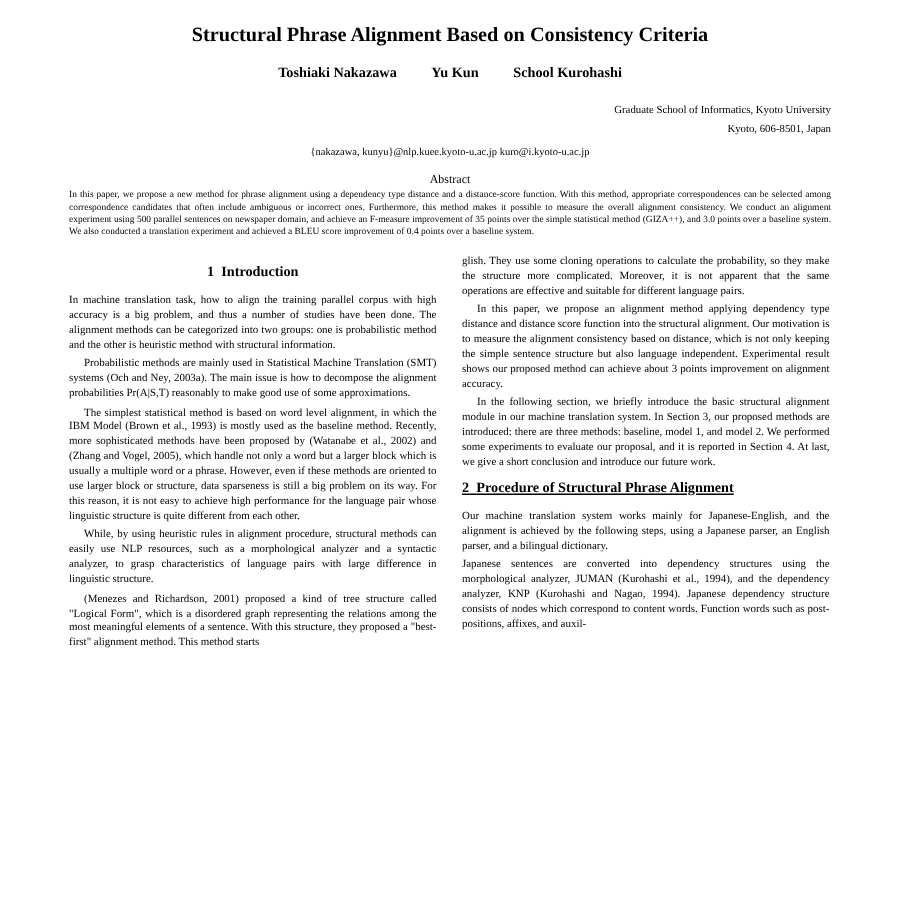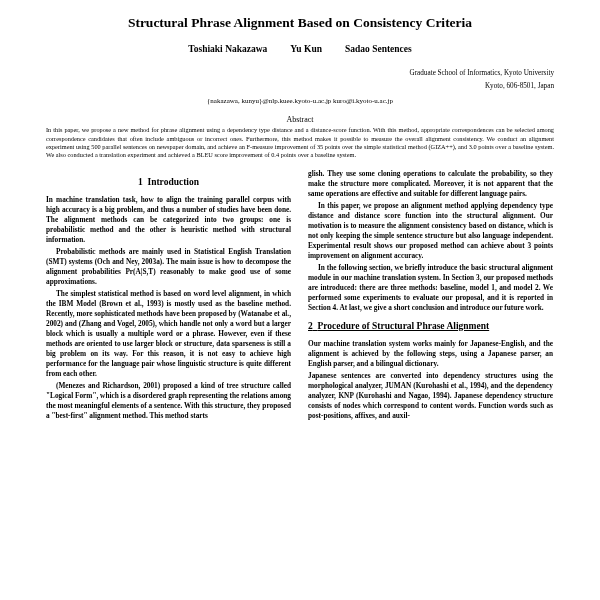--- a/index.html
+++ b/index.html
@@ -84,55 +84,55 @@
   }
   .subsec-head {
     font-size: 8px;
     font-weight: bold;
     text-align: left;
     margin: 7px 0 4px 0;
   }
   p.para {
     margin: 0 0 2.5px 0;
     text-indent: 10px;
-    font-weight: bold;
   }
   p.para.noindent {
     text-indent: 0;
   }
 </style>
 </head>
 <body>
 
 <div class="page">
 
   <div class="title">Structural Phrase Alignment Based on Consistency Criteria</div>
 
   <div class="authors">
     <span>Toshiaki Nakazawa</span>
     <span>Yu Kun</span>
-    <span>Sadao Sentences</span>
+    <span>School Kurohashi</span>
   </div>
 
   <div class="affil">Graduate School of Informatics, Kyoto University</div>
   <div class="affil">Kyoto, 606-8501, Japan</div>
   <div class="emails">{nakazawa, kunyu}@nlp.kuee.kyoto-u.ac.jp     kuro@i.kyoto-u.ac.jp</div>
 
   <div class="abstract-head">Abstract</div>
   <div class="abstract-body">In this paper, we propose a new method for phrase alignment using a dependency type distance and a distance-score function. With this method, appropriate correspondences can be selected among correspondence candidates that often include ambiguous or incorrect ones. Furthermore, this method makes it possible to measure the overall alignment consistency. We conduct an alignment experiment using 500 parallel sentences on newspaper domain, and achieve an F-measure improvement of 35 points over the simple statistical method (GIZA++), and 3.0 points over a baseline system. We also conducted a translation experiment and achieved a BLEU score improvement of 0.4 points over a baseline system.</div>
 
   <div class="columns">
 
     <div class="col">
       <div class="sec-head">
         <span>1</span>&nbsp;&nbsp;<span>Introduction</span>
       </div>
       <p class="para noindent">In machine translation task, how to align the training parallel corpus with high accuracy is a big problem, and thus a number of studies have been done. The alignment methods can be categorized into two groups: one is probabilistic method and the other is heuristic method with structural information.</p>
-      <p class="para">Probabilistic methods are mainly used in Statistical English Translation (SMT) systems (Och and Ney, 2003a). The main issue is how to decompose the alignment probabilities Pr(A|S,T) reasonably to make good use of some approximations.</p>
+      <p class="para">Probabilistic methods are mainly used in Statistical Machine Translation (SMT) systems (Och and Ney, 2003a). The main issue is how to decompose the alignment probabilities Pr(A|S,T) reasonably to make good use of some approximations.</p>
       <p class="para">The simplest statistical method is based on word level alignment, in which the IBM Model (Brown et al., 1993) is mostly used as the baseline method. Recently, more sophisticated methods have been proposed by (Watanabe et al., 2002) and (Zhang and Vogel, 2005), which handle not only a word but a larger block which is usually a multiple word or a phrase. However, even if these methods are oriented to use larger block or structure, data sparseness is still a big problem on its way. For this reason, it is not easy to achieve high performance for the language pair whose linguistic structure is quite different from each other.</p>
+      <p class="para">While, by using heuristic rules in alignment procedure, structural methods can easily use NLP resources, such as a morphological analyzer and a syntactic analyzer, to grasp characteristics of language pairs with large difference in linguistic structure.</p>
       <p class="para">(Menezes and Richardson, 2001) proposed a kind of tree structure called "Logical Form", which is a disordered graph representing the relations among the most meaningful elements of a sentence. With this structure, they proposed a "best-first" alignment method. This method starts</p>
     </div>
 
     <div class="col">
       <p class="para noindent">glish. They use some cloning operations to calculate the probability, so they make the structure more complicated. Moreover, it is not apparent that the same operations are effective and suitable for different language pairs.</p>
       <p class="para">In this paper, we propose an alignment method applying dependency type distance and distance score function into the structural alignment. Our motivation is to measure the alignment consistency based on distance, which is not only keeping the simple sentence structure but also language independent. Experimental result shows our proposed method can achieve about 3 points improvement on alignment accuracy.</p>
       <p class="para">In the following section, we briefly introduce the basic structural alignment module in our machine translation system. In Section 3, our proposed methods are introduced: there are three methods: baseline, model 1, and model 2. We performed some experiments to evaluate our proposal, and it is reported in Section 4. At last, we give a short conclusion and introduce our future work.</p>
 
       <div class="sec-head left">
         <span>2</span>&nbsp;&nbsp;<span>Procedure of Structural Phrase Alignment</span>

